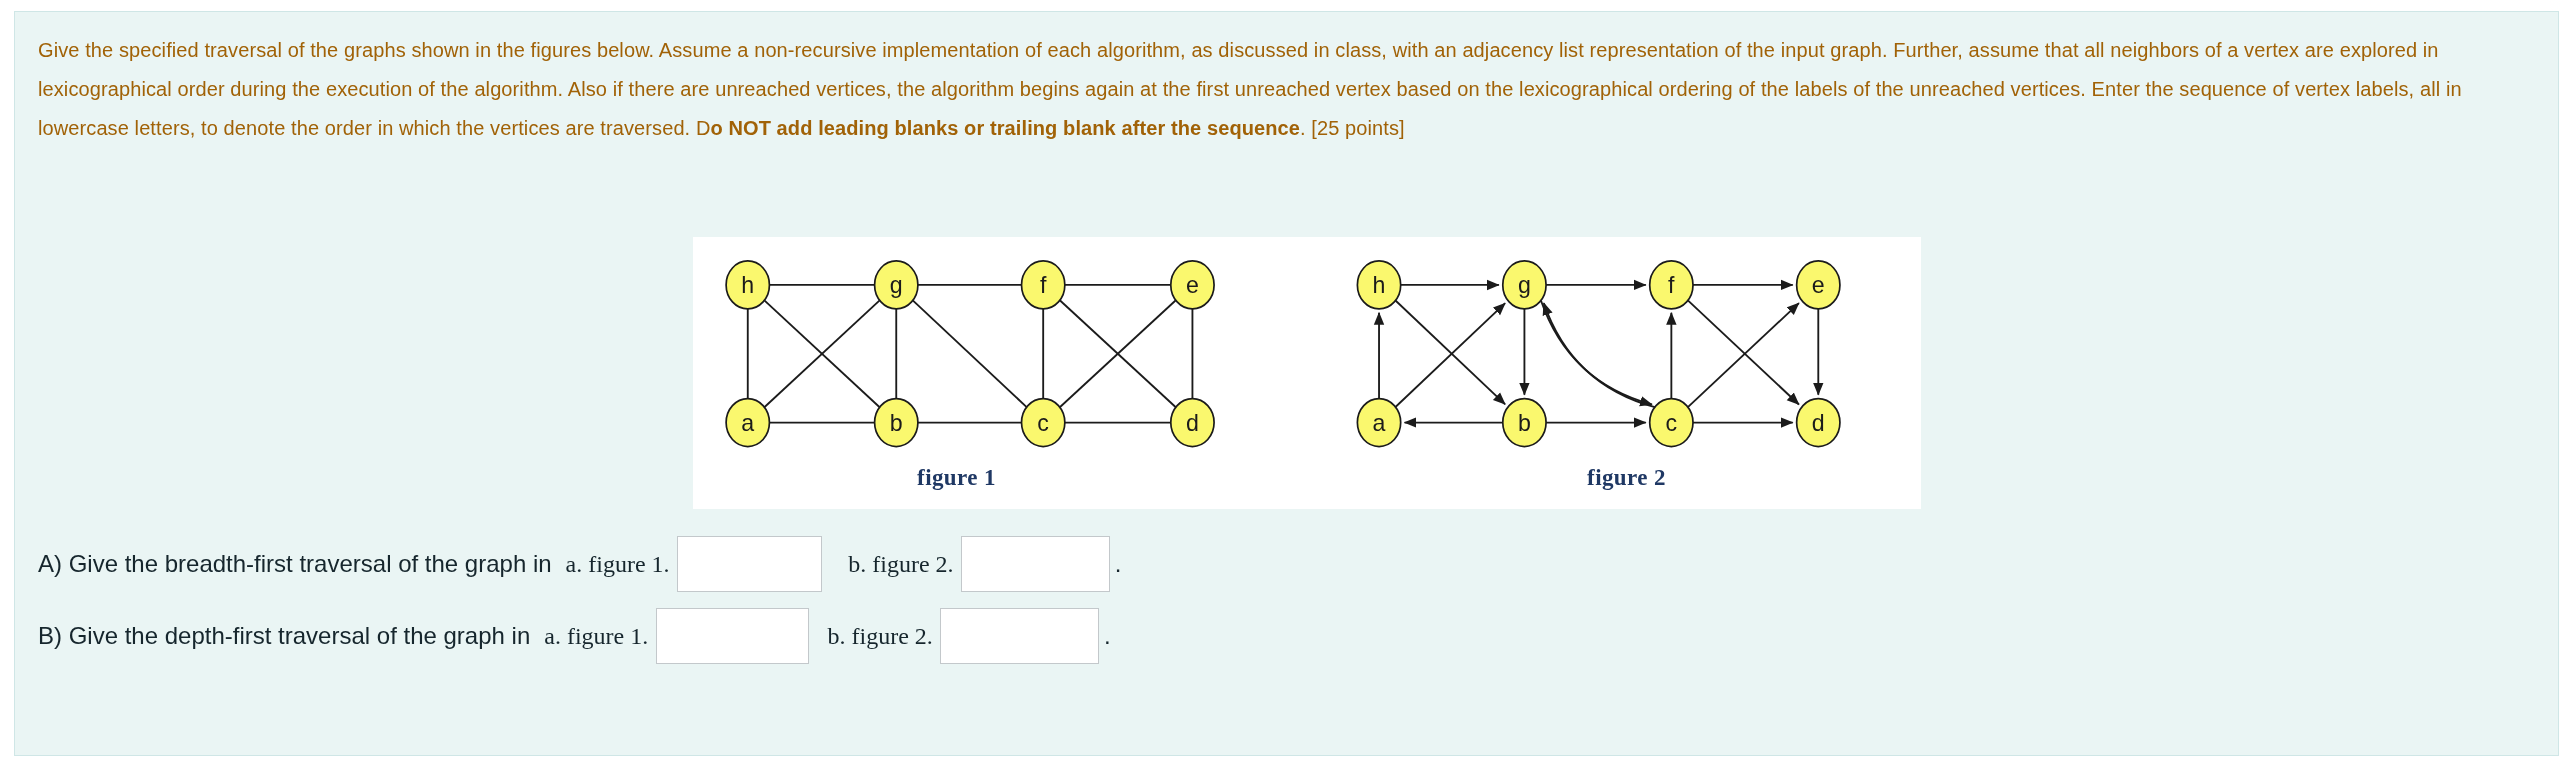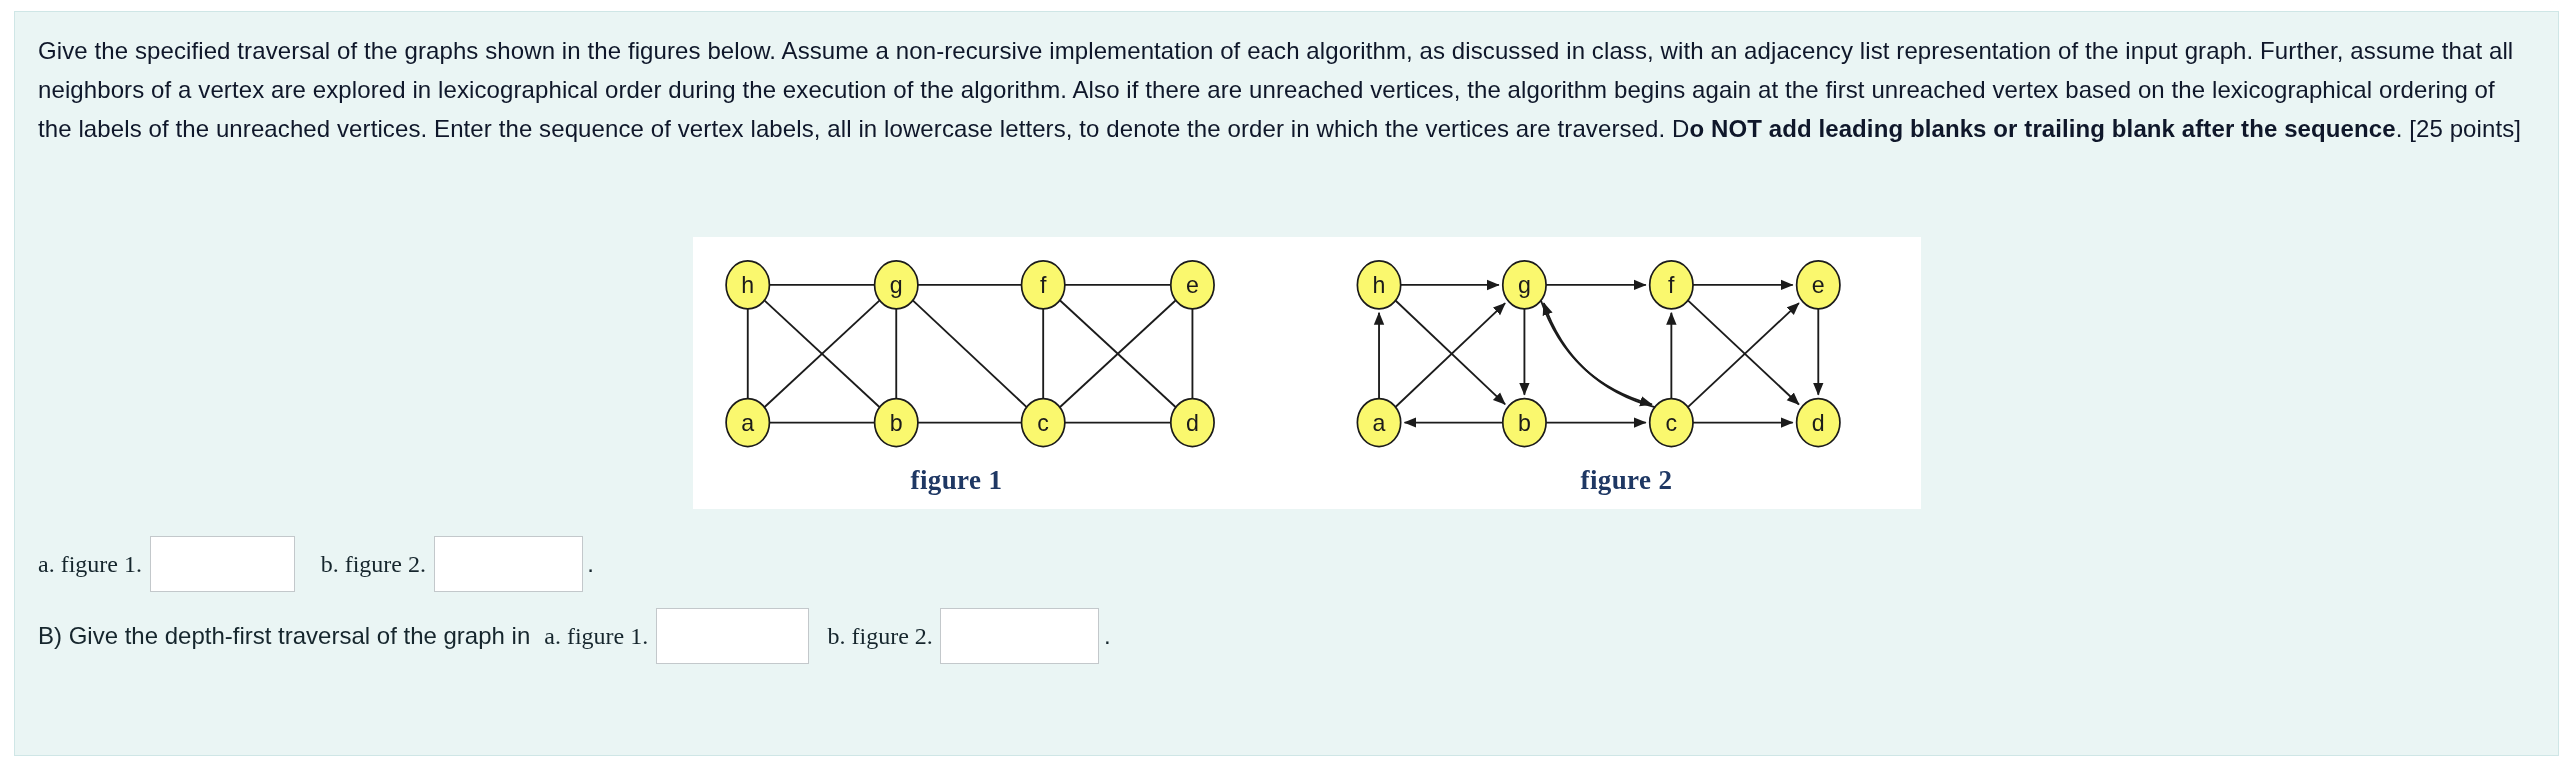--- a/index.html
+++ b/index.html
@@ -28,23 +28,23 @@
     height: 745px;
     background: #eaf5f4;
     border: 0.8px solid #cfe6e6;
     box-sizing: border-box;
   }
   .prompt {
     position: absolute;
     left: 23px;
     top: 18.6px;
     width: 2486px;
-    font-size: 24px;
+    font-size: 20px;
     line-height: 39px;
-    color: #0f172a;
+    color: #a16207;
     letter-spacing: 0.1px;
   }
   .prompt b { font-weight: 700; }
 
   
   .figures {
     position: absolute;
     left: 678px;
     top: 225px;
     width: 1228px;
@@ -60,21 +60,21 @@
   .fig.fig1 { left: 0px; }
   .fig.fig2 { left: 639px; }
   .fig svg { display: block; }
   .fig-caption {
     position: absolute;
     width: 100%;
     text-align: center;
     top: 228px;
     font-family: "Liberation Serif", serif;
     font-weight: 700;
-    font-size: 27px;
+    font-size: 23px;
     color: #1f3864;
     letter-spacing: 0.4px;
   }
   .fig1 .fig-caption { left: -31px; }
   .fig2 .fig-caption { left: 0px; }
 
   
   .answer-row {
     position: absolute;
     left: 23px;
@@ -241,20 +241,21 @@
                 <text x="628" y="251" text-anchor="middle" font-family="&quot;Liberation Sans&quot;, sans-serif" font-size="30" fill="#1b1b1b">d</text>
               </g>
             </g>
         </svg>
         <div class="fig-caption">figure 2</div>
       </div>
 
     </div>
 
     <div class="answer-row row-a">
+      <span class="ans-label">A) Give the breadth-first traversal of the graph in</span>
       <span class="sub-label">a. figure 1.</span>
       <input class="ans-input i1" type="text" value="" style="">
       <span class="sub-label second">b. figure 2.</span>
       <input class="ans-input i2" type="text" value="" style="">
       <span class="period">.</span>
     </div>
 
     <div class="answer-row row-b">
       <span class="ans-label">B) Give the depth-first traversal of the graph in</span>
       <span class="sub-label">a. figure 1.</span>

